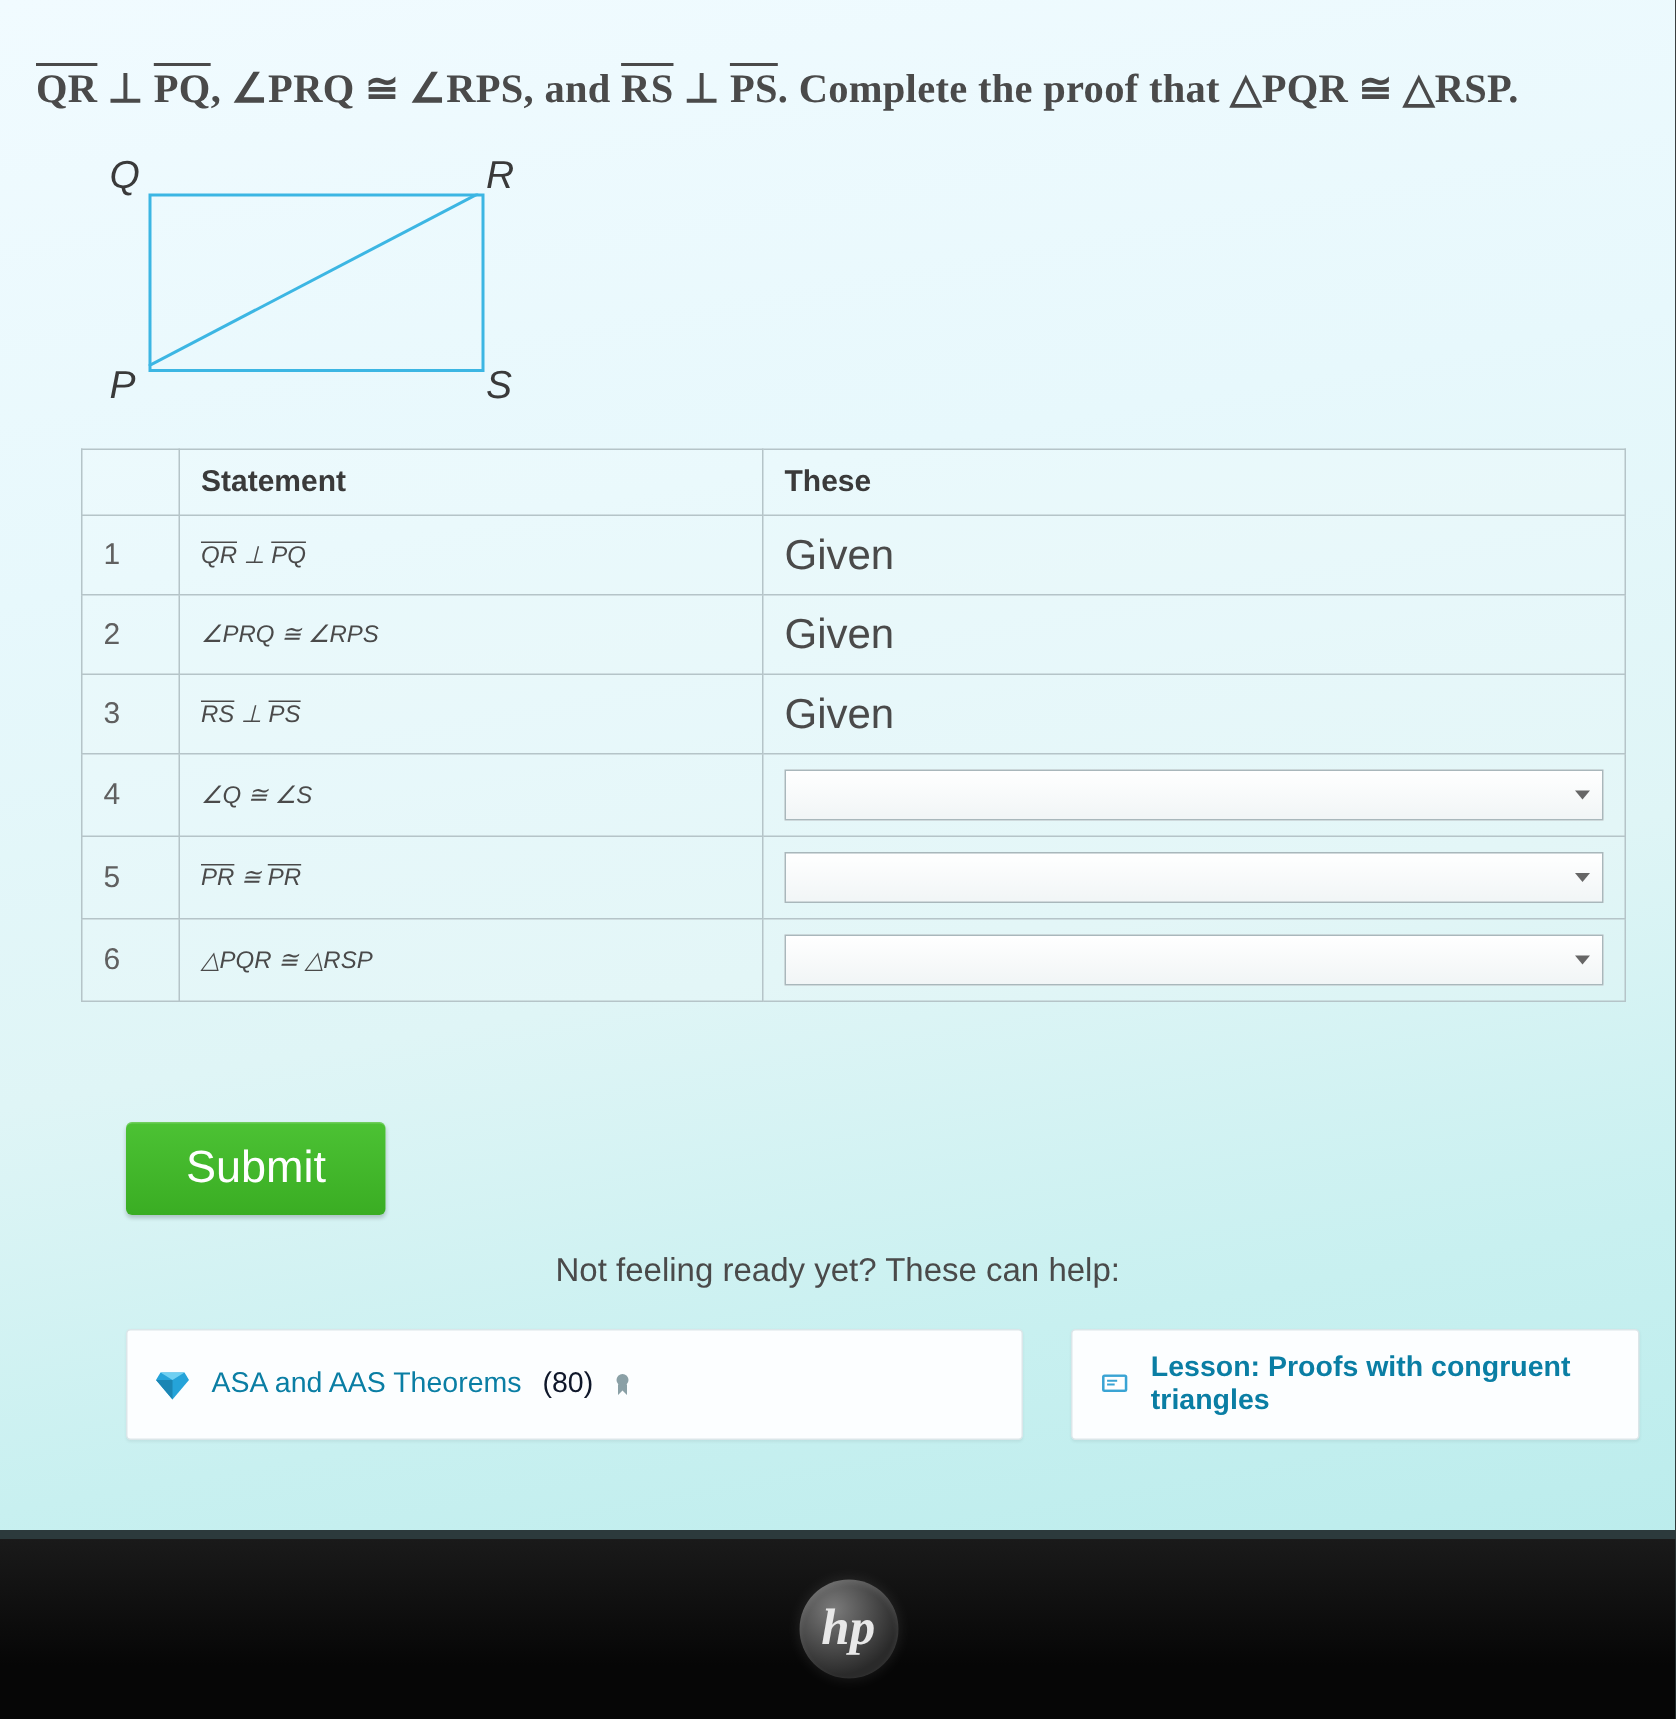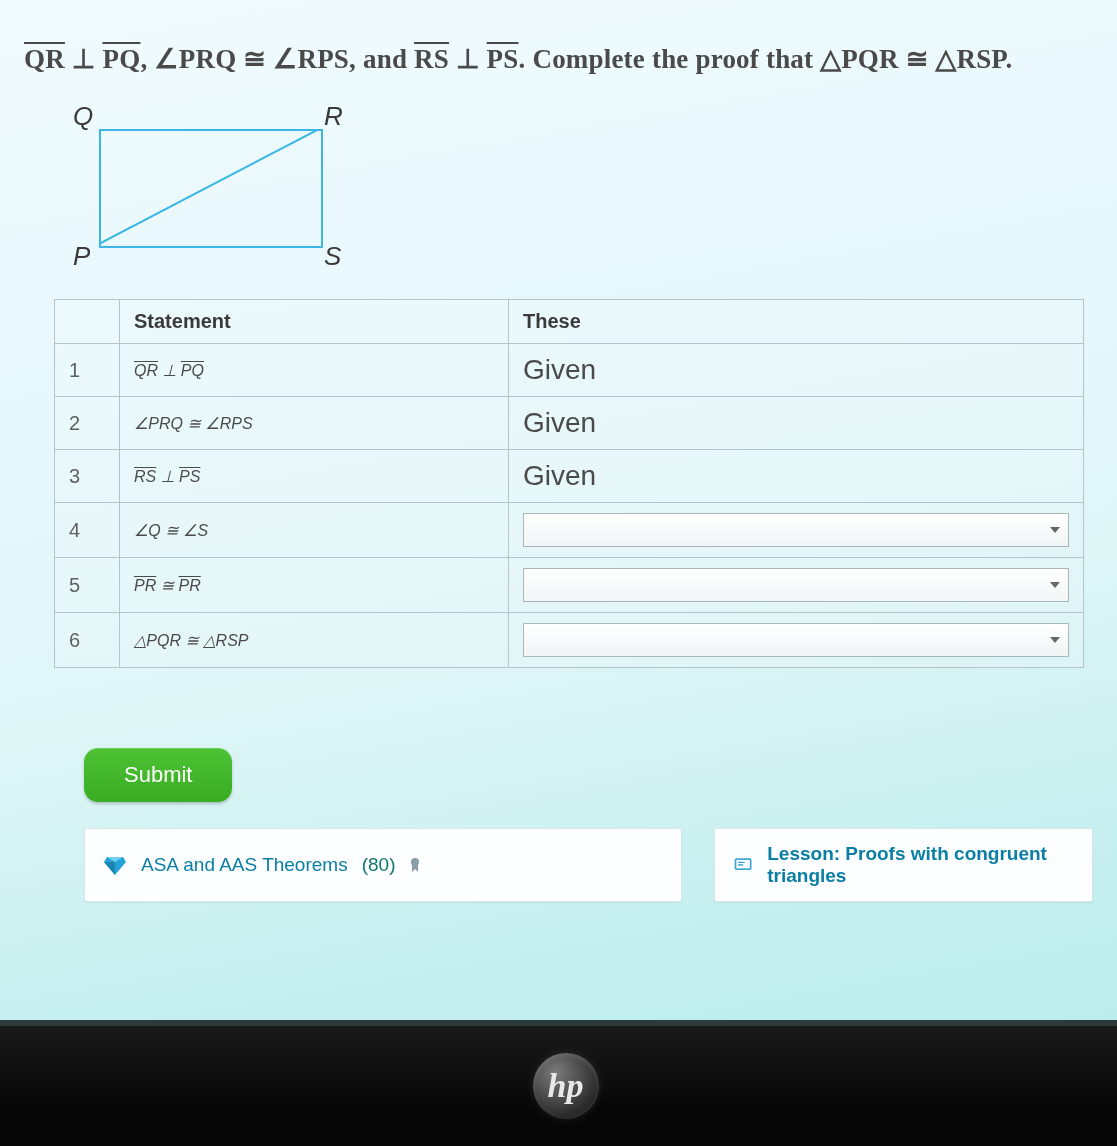--- a/index.html
+++ b/index.html
@@ -124,24 +124,24 @@
     border-right: 5px solid transparent;
     border-top: 6px solid #666;
   }
 
   .submit-wrap {
     margin: 80px 0 0 60px;
   }
   .submit-btn {
     background: linear-gradient(#4cc234, #3aad23);
     color: #fff;
-    font-size: 22px;
+    font-size: 30px;
     padding: 14px 40px;
     border: none;
-    border-radius: 14px;
+    border-radius: 4px;
     box-shadow: 0 2px 3px rgba(0,0,0,0.2), inset 0 1px 0 rgba(255,255,255,0.2);
     cursor: pointer;
   }
 
   .work-it-out {
     text-align: center;
     margin-top: 24px;
   }
   .wio-title {
     color: #0a7ea4;
@@ -174,21 +174,21 @@
   }
   .card1 { flex: 0 0 560px; }
   .card2 { flex: 1; font-weight: bold; }
   .gem {
     width: 24px; height: 24px;
   }
   .lesson-icon {
     width: 24px; height: 24px;
   }
   .score {
-    color: #0f766e;
+    color: #0f172a;
     font-weight: 400;
   }
   .ribbon-ic {
     display: inline-block;
     width: 12px;
     height: 16px;
     vertical-align: -2px;
   }
 
   .bezel {
@@ -293,20 +293,21 @@
             </td>
           </tr>
         </tbody>
     </table>
 
     <div class="submit-wrap">
       <button class="submit-btn">Submit</button>
     </div>
 
     <div class="work-it-out">
+      <div class="wio-sub">Not feeling ready yet? These can help:</div>
     </div>
 
     <div class="link-cards">
       <div class="card card1">
         <svg class="gem" viewBox="0 0 24 24">
           <polygon points="4,4 20,4 23,9 12,22 1,9" fill="#25a3d9"></polygon>
           <polygon points="4,4 12,9 20,4" fill="#6fd0f2"></polygon>
           <polygon points="1,9 12,9 12,22" fill="#1b86b4"></polygon>
         </svg>
         <span>ASA and AAS Theorems</span>

